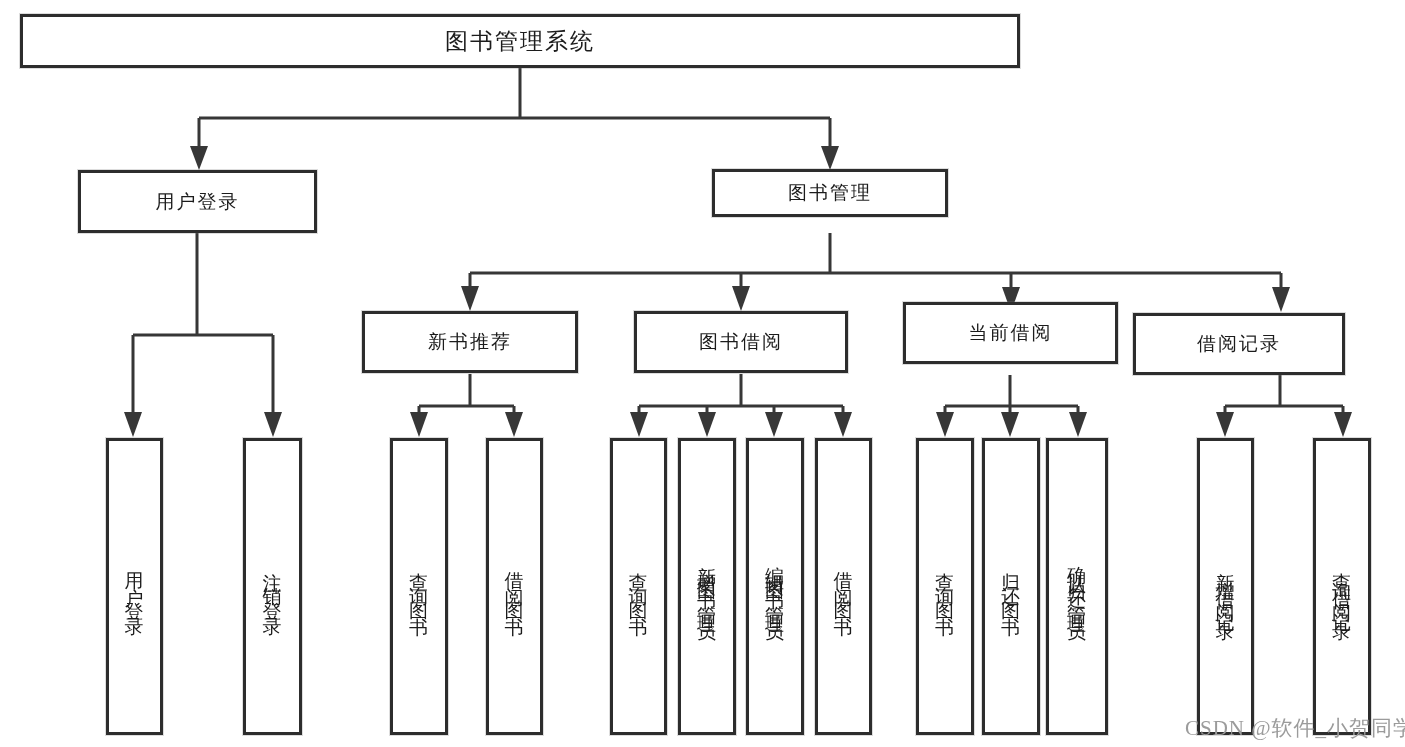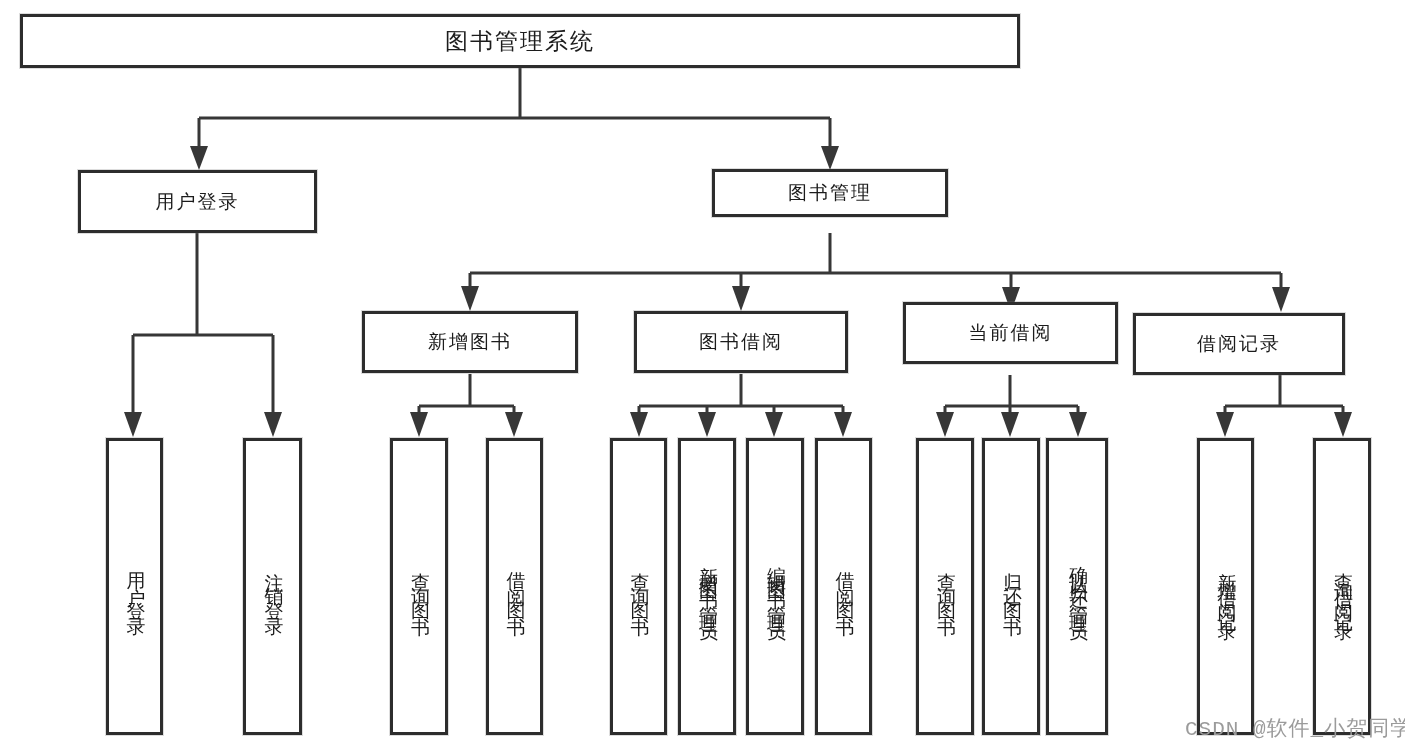--- a/index.html
+++ b/index.html
@@ -1,21 +1,21 @@
 <!DOCTYPE html>
 <html><head>
 <meta charset="utf-8">
 <style>
   html, body { margin: 0; padding: 0; background: #ffffff; }
   .canvas {
     position: relative;
     width: 1405px;
     height: 747px;
     background: #ffffff;
-    font-family: Liberation Mono, monospace;
+    font-family: Liberation Serif, serif;
     overflow: hidden;
   }
   svg.wires { position: absolute; left: 0; top: 0; z-index: 1; }
   svg.wires path { stroke: #373737; stroke-width: 3; fill: none; }
   svg.wires polygon { fill: #373737; stroke: none; }
   .node {
     position: absolute;
     box-sizing: border-box;
     background: #ffffff;
     border: 3px solid #2d2d2d;
@@ -96,21 +96,21 @@
       <polygon points="1216,412 1234,412 1225,437"></polygon>
       <polygon points="1334,412 1352,412 1343,437"></polygon>
     </g>
   </svg>
 
   <div class="node root" style="left:20px; top:14px; width:1000px; height:54px;">图书管理系统</div>
 
   <div class="node" style="left:78px; top:170px; width:239px; height:63px;">用户登录</div>
   <div class="node" style="left:712px; top:169px; width:236px; height:48px;">图书管理</div>
 
-  <div class="node" style="left:362px; top:311px; width:216px; height:62px;">新增图书</div>
+  <div class="node" style="left:362px; top:311px; width:216px; height:62px;">新书推荐</div>
   <div class="node" style="left:634px; top:311px; width:214px; height:62px;">图书借阅</div>
   <div class="node" style="left:903px; top:302px; width:215px; height:62px;">当前借阅</div>
   <div class="node" style="left:1133px; top:313px; width:212px; height:62px;">借阅记录</div>
 
   <div class="node leaf" style="left:106px; width:57px;">
     <span class="v">用户登录</span>
   </div>
   <div class="node leaf" style="left:243px; width:59px;">
     <span class="v">注销登录</span>
   </div>

